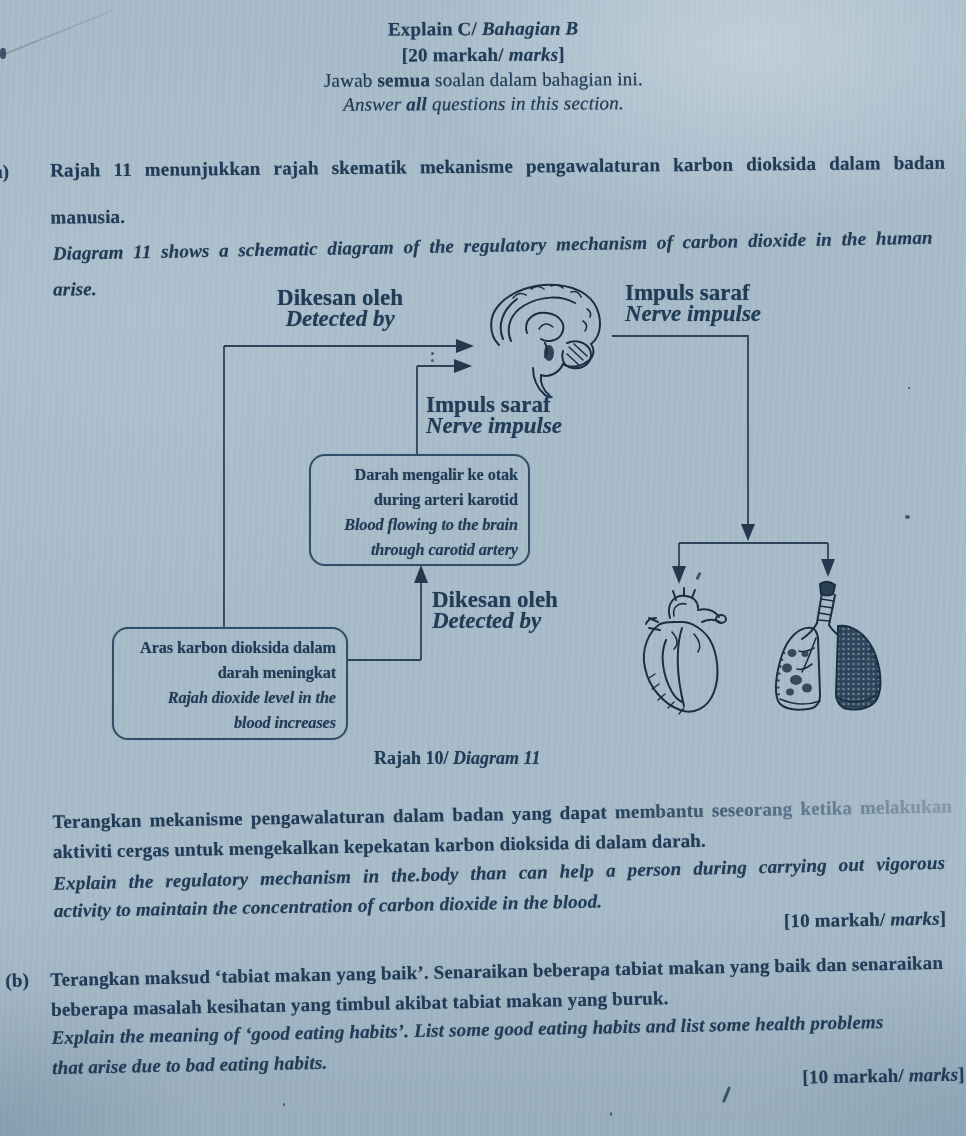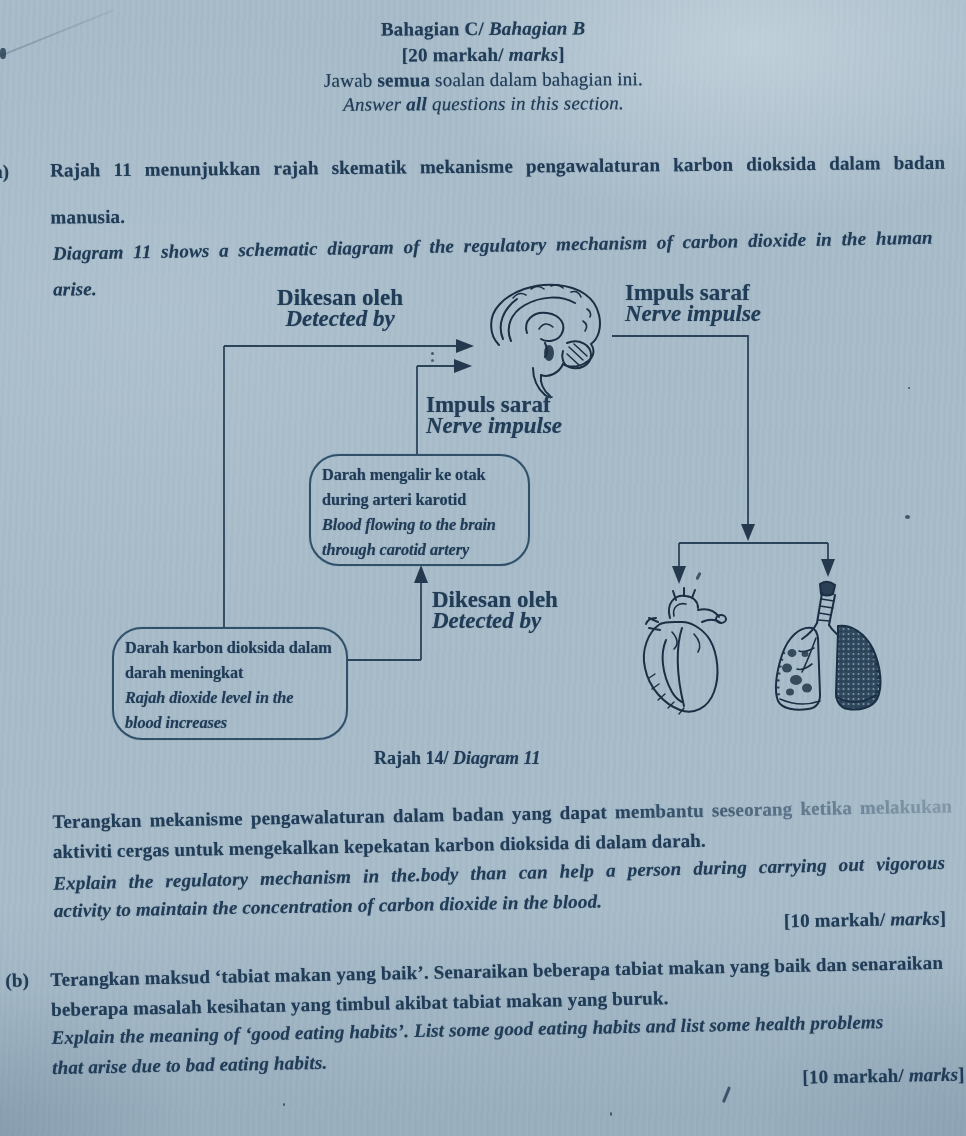--- a/index.html
+++ b/index.html
@@ -19,24 +19,25 @@
   .ink{color:#203c57;text-shadow:0 0 1px rgba(32,60,87,.55);}
   .b{font-weight:bold;}
   .i{font-style:italic;}
   .abs{position:absolute;}
   .ctr{width:100%;text-align:center;}
   .just{text-align:justify;text-align-last:justify;}
   .hdr-line{font-size:19px;letter-spacing:.2px;}
   .body-line{font-size:19px;letter-spacing:.15px;white-space:nowrap;}
   .dlabel{font-size:23px;line-height:21px;white-space:nowrap;}
   .dbox{
-    position:absolute;border:2px solid #30506a;border-radius:30px;
+    position:absolute;border:2px solid #30506a;border-radius:16px;
     padding:6px 10px 4px 11px;box-sizing:border-box;
     font-size:16.3px;line-height:25px;white-space:nowrap;letter-spacing:-.1px;
     box-shadow:0 0 1px rgba(48,80,106,.6);
+    text-align:right;
   }
   .marker{position:absolute;}
   .spk{position:absolute;background:rgba(38,60,82,.8);border-radius:50%;}
   .crease{position:absolute;left:-14px;top:34px;width:132px;height:2px;
     background:linear-gradient(90deg, rgba(60,82,100,.35), rgba(60,82,100,.08));
     transform:rotate(-22deg);}
   .fadeR{
     -webkit-mask-image:linear-gradient(90deg,#000 60%,rgba(0,0,0,.55) 82%,rgba(0,0,0,.28) 97%);
     mask-image:linear-gradient(90deg,#000 60%,rgba(0,0,0,.55) 82%,rgba(0,0,0,.28) 97%);
   }
@@ -51,21 +52,21 @@
   <div class="spk" style="left:431px;top:352px;width:3px;height:3px;box-shadow:0 7px 0 rgba(38,60,82,.7);"></div>
   <div class="spk" style="left:905px;top:515px;width:5px;height:4px;"></div>
   <div class="spk" style="left:908px;top:387px;width:2px;height:2px;"></div>
   <div class="spk" style="left:697px;top:572px;width:3px;height:8px;transform:rotate(28deg);border-radius:2px;"></div>
   <div class="spk" style="left:725px;top:1086px;width:2.5px;height:17px;transform:rotate(22deg);border-radius:2px;"></div>
   <div class="spk" style="left:283px;top:1103px;width:2px;height:3px;"></div>
   <div class="spk" style="left:610px;top:1112px;width:2px;height:4px;"></div>
 
   <div class="abs" style="left:0;top:0;width:966px;transform:rotate(-.3deg);">
     <div class="abs ctr hdr-line b" style="top:18px;">
-      <span>Bahagian C/ </span><span class="i">Bahagian B</span>
+      <span>Explain C/ </span><span class="i">Bahagian B</span>
     </div>
     <div class="abs ctr hdr-line b" style="top:44px;">
       <span>[20 markah/ </span><span class="i">marks</span><span>]</span>
     </div>
     <div class="abs ctr hdr-line" style="top:69px;">
       <span>Jawab </span><span class="b">semua</span><span> soalan dalam bahagian ini.</span>
     </div>
     <div class="abs ctr hdr-line i" style="top:93px;">
       <span>Answer </span><span class="b">all</span><span> questions in this section.</span>
     </div>
@@ -218,28 +219,28 @@
       <span class="i">Blood flowing to the brain</span><br>
       <span class="i">through carotid artery</span>
     </div>
 
     <div class="abs dlabel b" style="left:432px;top:589px;">
       <span>Dikesan oleh</span><br>
       <span class="i">Detected by</span>
     </div>
 
     <div class="dbox b" style="left:112px;top:627px;width:236px;height:113px;">
-      <span>Darah karbon dioksida dalam</span><br>
+      <span>Aras karbon dioksida dalam</span><br>
       <span>darah meningkat</span><br>
       <span class="i">Rajah dioxide level in the</span><br>
       <span class="i">blood increases</span>
     </div>
 
     <div class="abs b" style="left:374px;top:748px;font-size:18px;">
-      <span>Rajah 14/ </span><span class="i">Diagram 11</span>
+      <span>Rajah 10/ </span><span class="i">Diagram 11</span>
     </div>
   </div>
 
   <div class="abs" style="left:0;top:806px;width:966px;height:150px;transform:rotate(-1deg);transform-origin:0 0;">
     <div class="abs body-line b just fadeR" style="left:52px;top:6px;width:900px;">Terangkan mekanisme pengawalaturan dalam badan yang dapat membantu seseorang ketika melakukan</div>
     <div class="abs body-line b" style="left:52px;top:36px;">aktiviti cergas untuk mengekalkan kepekatan karbon dioksida di dalam darah.</div>
     <div class="abs body-line b i just" style="left:52px;top:65px;width:892px;transform:rotate(-.35deg);">Explain the regulatory mechanism in the.body than can help a person during carrying out vigorous</div>
     <div class="abs body-line b i" style="left:52px;top:95px;">activity to maintain the concentration of carbon dioxide in the blood.</div>
     <div class="abs body-line b" style="right:22px;top:118px;">
       <span>[10 markah/ </span><span class="i">marks</span><span>]</span>

